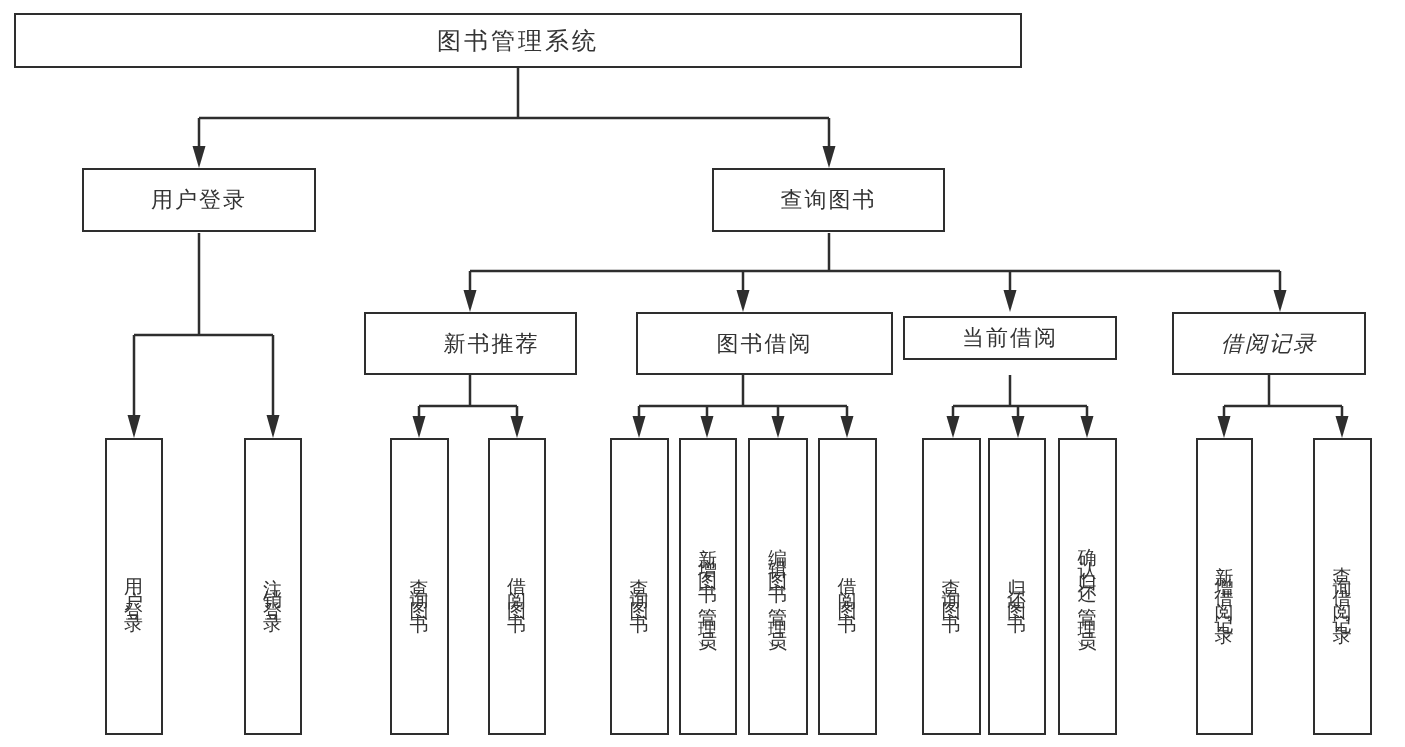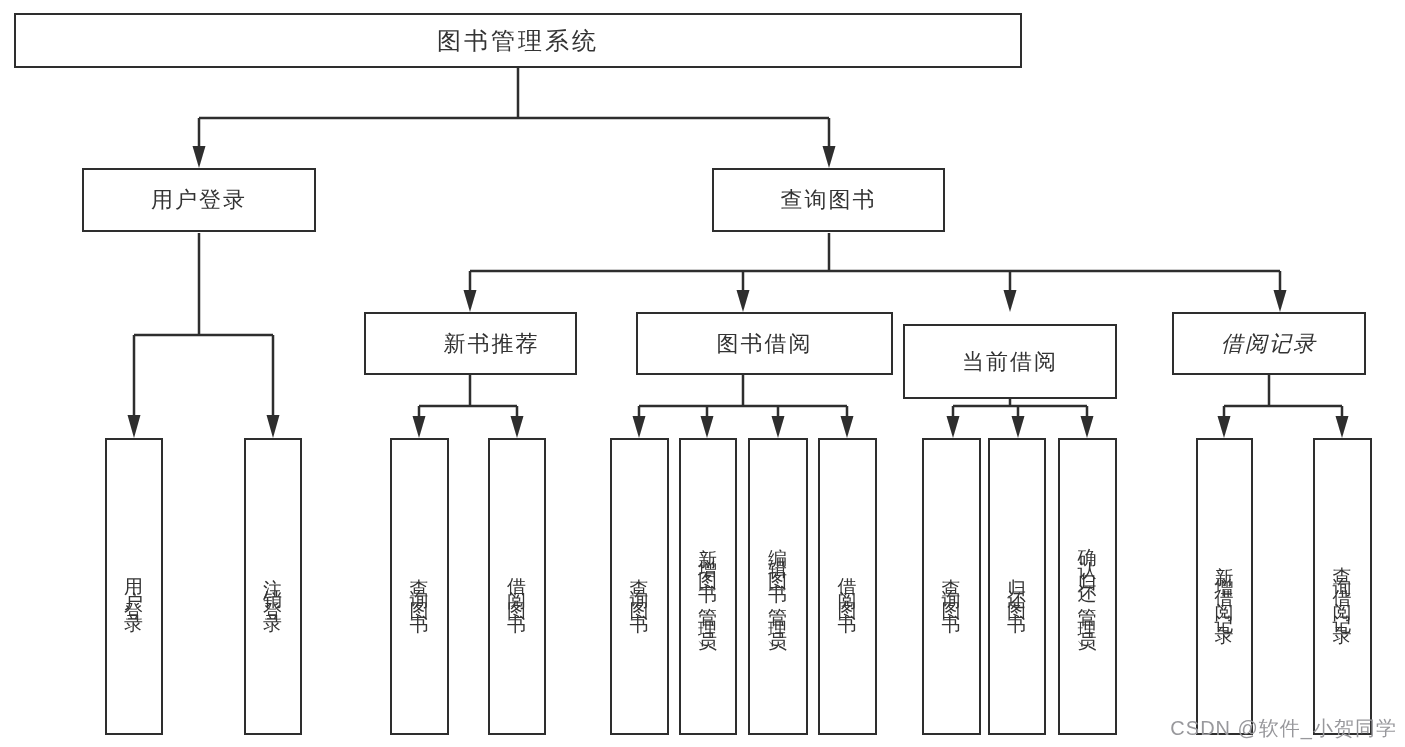--- a/index.html
+++ b/index.html
@@ -99,21 +99,21 @@
     </g>
   </svg>
 
   <div class="node root-node" style="left:14px; top:13px; width:1008px; height:55px;">图书管理系统</div>
 
   <div class="node h-node" style="left:82px; top:168px; width:234px; height:64px;">用户登录</div>
   <div class="node h-node" style="left:712px; top:168px; width:233px; height:64px;">查询图书</div>
 
   <div class="node h-node" style="left:364px; top:312px; width:213px; height:63px;padding-left:42px;">新书推荐</div>
   <div class="node h-node" style="left:636px; top:312px; width:257px; height:63px;">图书借阅</div>
-  <div class="node h-node" style="left:903px; top:324px; width:214px; height:75px;font-family:Liberation Serif, serif;">当前借阅</div>
+  <div class="node h-node" style="left:903px; top:316px; width:214px; height:44px;font-family:Liberation Serif, serif;">当前借阅</div>
   <div class="node h-node" style="left:1172px; top:312px; width:194px; height:63px;font-style:italic;">借阅记录</div>
 
   <div class="node v-node" style="left:105px; top:438px; width:58px; height:297px;">
     <span>用户登录</span>
   </div>
   <div class="node v-node" style="left:244px; top:438px; width:58px; height:297px;">
     <span>注销登录</span>
   </div>
 
   <div class="node v-node" style="left:390px; top:438px; width:59px; height:297px;">
@@ -146,15 +146,14 @@
     <span>确认归还（管理员）</span>
   </div>
 
   <div class="node v-node" style="left:1196px; top:438px; width:57px; height:297px;">
     <span>新增借阅记录</span>
   </div>
   <div class="node v-node" style="left:1313px; top:438px; width:59px; height:297px;">
     <span>查询借阅记录</span>
   </div>
 
-  <div class="watermark">CSDN @软件_小贺同学</div>
 
 </div>
 
 </body></html>

